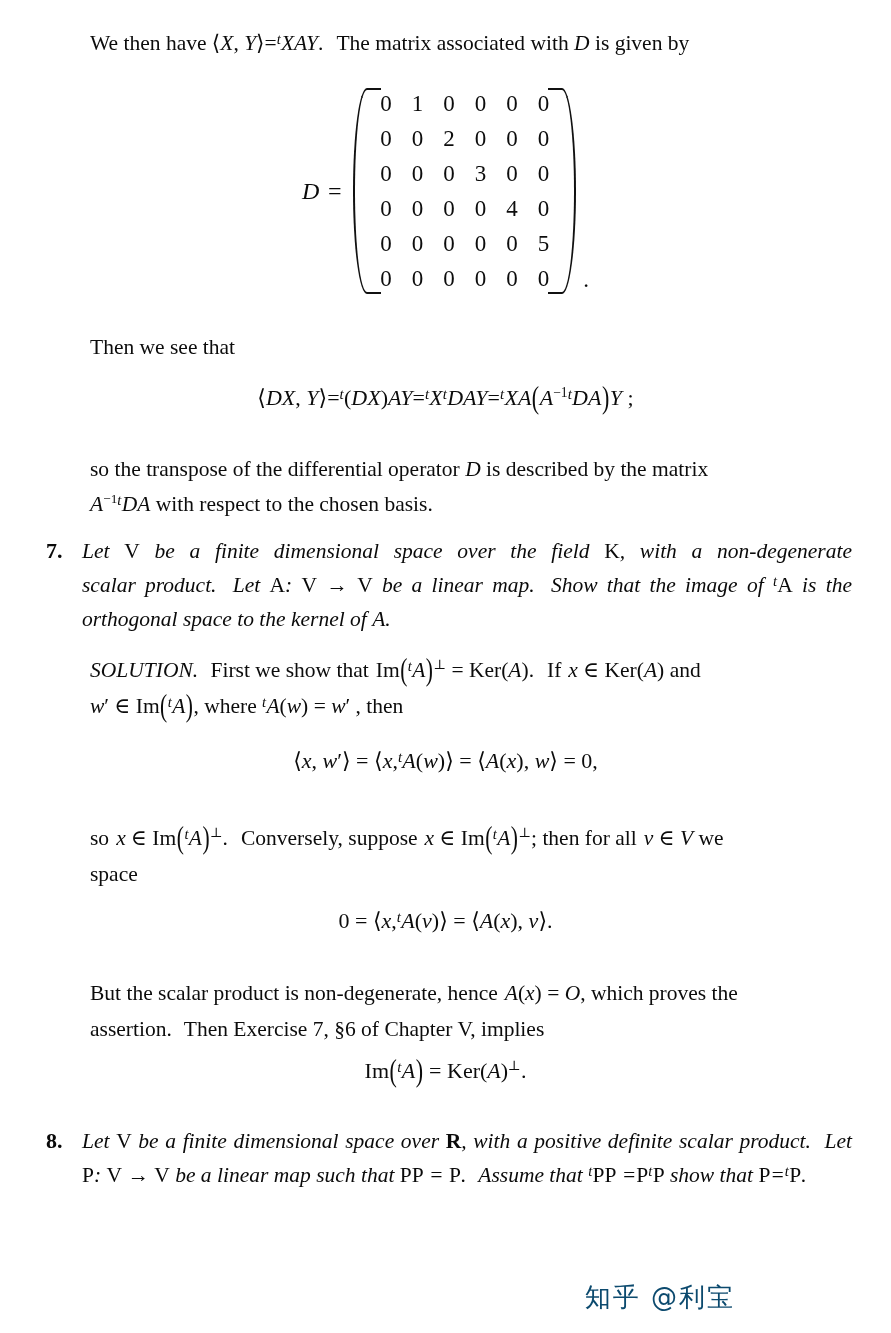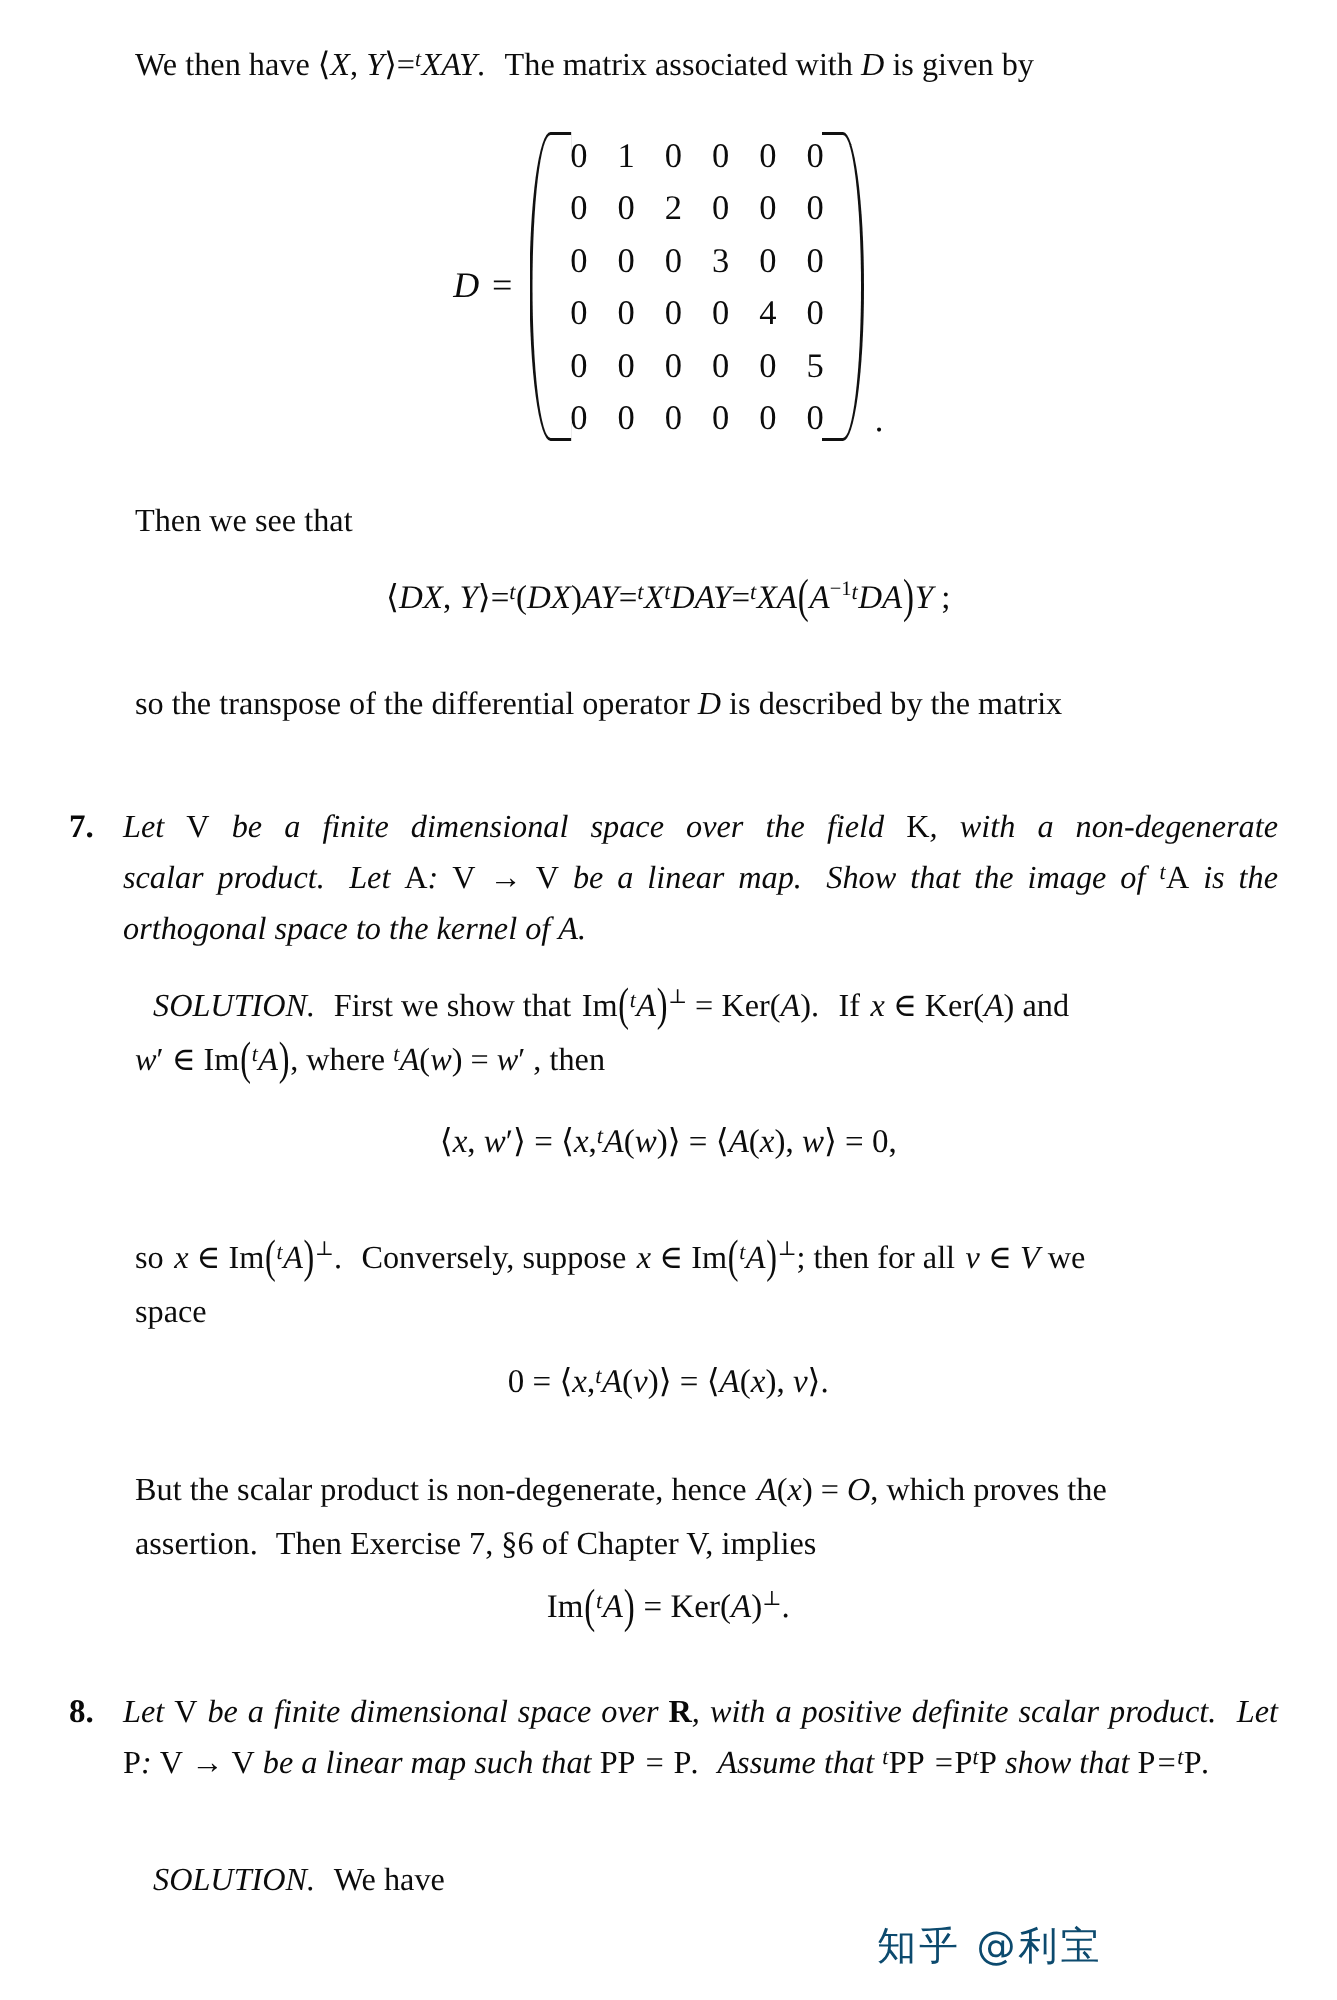--- a/index.html
+++ b/index.html
@@ -29,21 +29,21 @@
     font-size: 21.5px;
     line-height: 35px;
     text-align: justify;
     text-align-last: left;
     color: #0c0c0c;
   }
   .body-col {
     left: 90px;
     width: 762px;
   }
-  i, .it { font-style: italic; margin-left: 12px; }
+  i, .it { font-style: italic; }
   .bf { font-weight: bold; }
   .rm { font-style: normal; }
 
   
   .mi { font-style: italic; }
   .sup {
     font-size: 0.62em;
     vertical-align: super;
     font-style: normal;
     line-height: 0;
@@ -254,20 +254,21 @@
   </div>
 
   <div class="para body-col" style="top:330px;">Then we see that</div>
 
   <div class="display" style="top:385px;text-align:center;">
     <span class="ang">⟨</span><span class="mi">DX</span><span class="rm">, </span><span class="mi">Y</span><span class="ang">⟩</span><span class="rm">=</span><span class="lpre">t</span><span class="rm">(</span><span class="mi">DX</span><span class="rm">)</span><span class="mi">AY</span><span class="rm">=</span><span class="lpre">t</span><span class="mi">X</span><span class="lpre">t</span><span class="mi">DAY</span><span class="rm">=</span><span class="lpre">t</span><span class="mi">XA</span><span class="bigparen">(</span><span class="mi">A</span><span class="sup">−1</span><span class="lpre">t</span><span class="mi">DA</span><span class="bigparen">)</span><span class="mi">Y</span><span class="rm"> ;</span>
   </div>
 
   <div class="para body-col" style="top:452px;">
     <div>so the transpose of the differential operator <span class="mi">D</span> is described by the matrix</div>
+    <div><span class="mi">A</span><span class="sup">−1</span><span class="lpre">t</span><span class="mi">DA</span> with respect to the chosen basis.</div>
   </div>
 
   <div class="exercise" style="top:534px;">
     <span class="num">7.</span>
     <div class="exbody">
       Let <span class="rm">V</span> be a finite dimensional space over the field <span class="rm">K</span>, with a non-degenerate scalar&nbsp;product.<span class="gap-sm"></span> Let <span class="rm">A</span>: <span class="rm">V</span> → <span class="rm">V</span> be a linear map.<span class="gap-sm"></span> Show that the image of <span class="lpre">t</span><span class="rm">A</span> is the orthogonal space to the kernel of&nbsp;A.
     </div>
   </div>
 
   <div class="para body-col" style="top:652px; line-height:36px;">
@@ -308,20 +309,16 @@
     <span class="rm">Im</span><span class="bigparen">(</span><span class="lpre">t</span><span class="mi">A</span><span class="bigparen">)</span> = <span class="rm">Ker</span><span class="rm">(</span><span class="mi">A</span><span class="rm">)</span><span class="perp">⊥</span>.
   </div>
 
   <div class="exercise" style="top:1124px;">
     <span class="num">8.</span>
     <div class="exbody">
       Let <span class="rm">V</span> be a finite dimensional space over <span class="bf rm">R</span>, with a positive definite scalar product.<span class="gap-sm"></span> Let <span class="rm">P</span>: <span class="rm">V</span> → <span class="rm">V</span> be a linear map such that <span class="rm">PP</span> = <span class="rm">P</span>.<span class="gap-sm"></span> Assume that <span class="lpre">t</span><span class="rm">PP</span> =<span class="rm">P</span><span class="lpre">t</span><span class="rm">P</span> show that <span class="rm">P</span>=<span class="lpre">t</span><span class="rm">P</span>.
     </div>
   </div>
 
-  <div class="para body-col" style="top:1236px;">
-    <span class="it">SOLUTION.</span>
-    <span class="gap-sm"></span><span>We have</span>
-  </div>
 
   <div class="watermark" style="color: #0c4a6e;">知乎 @利宝</div>
 
 </div>
 
 </body></html>

